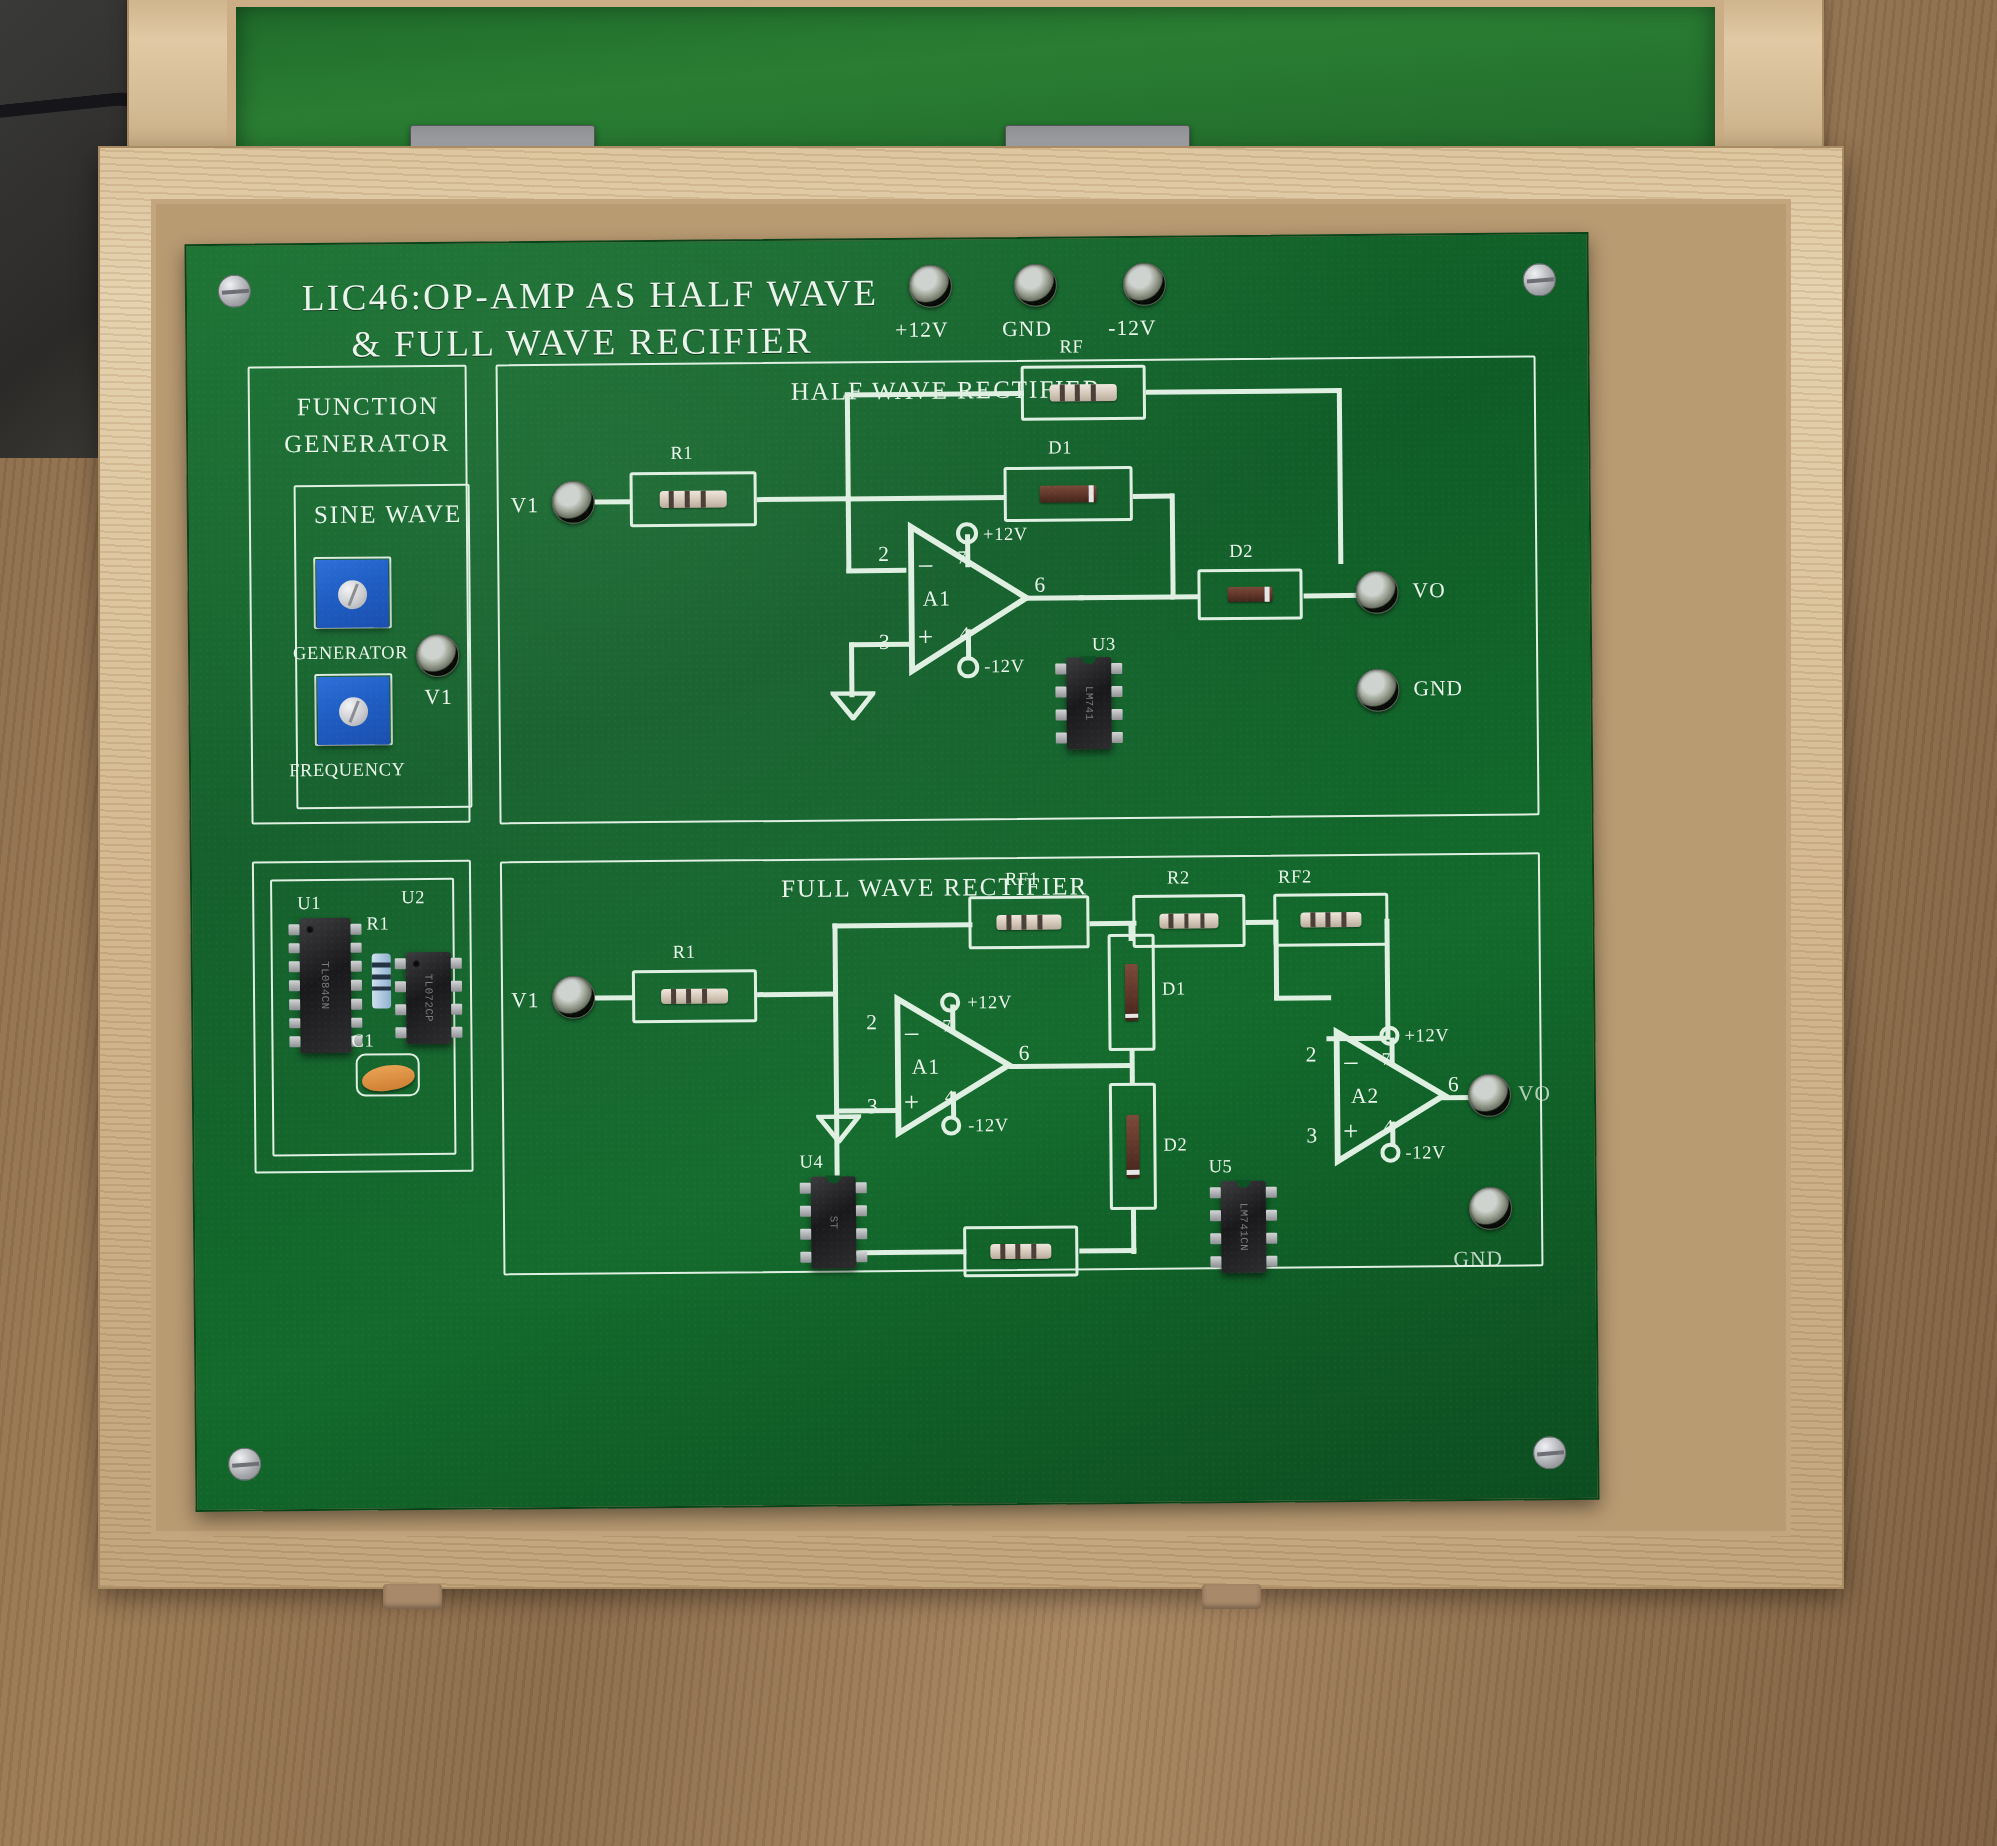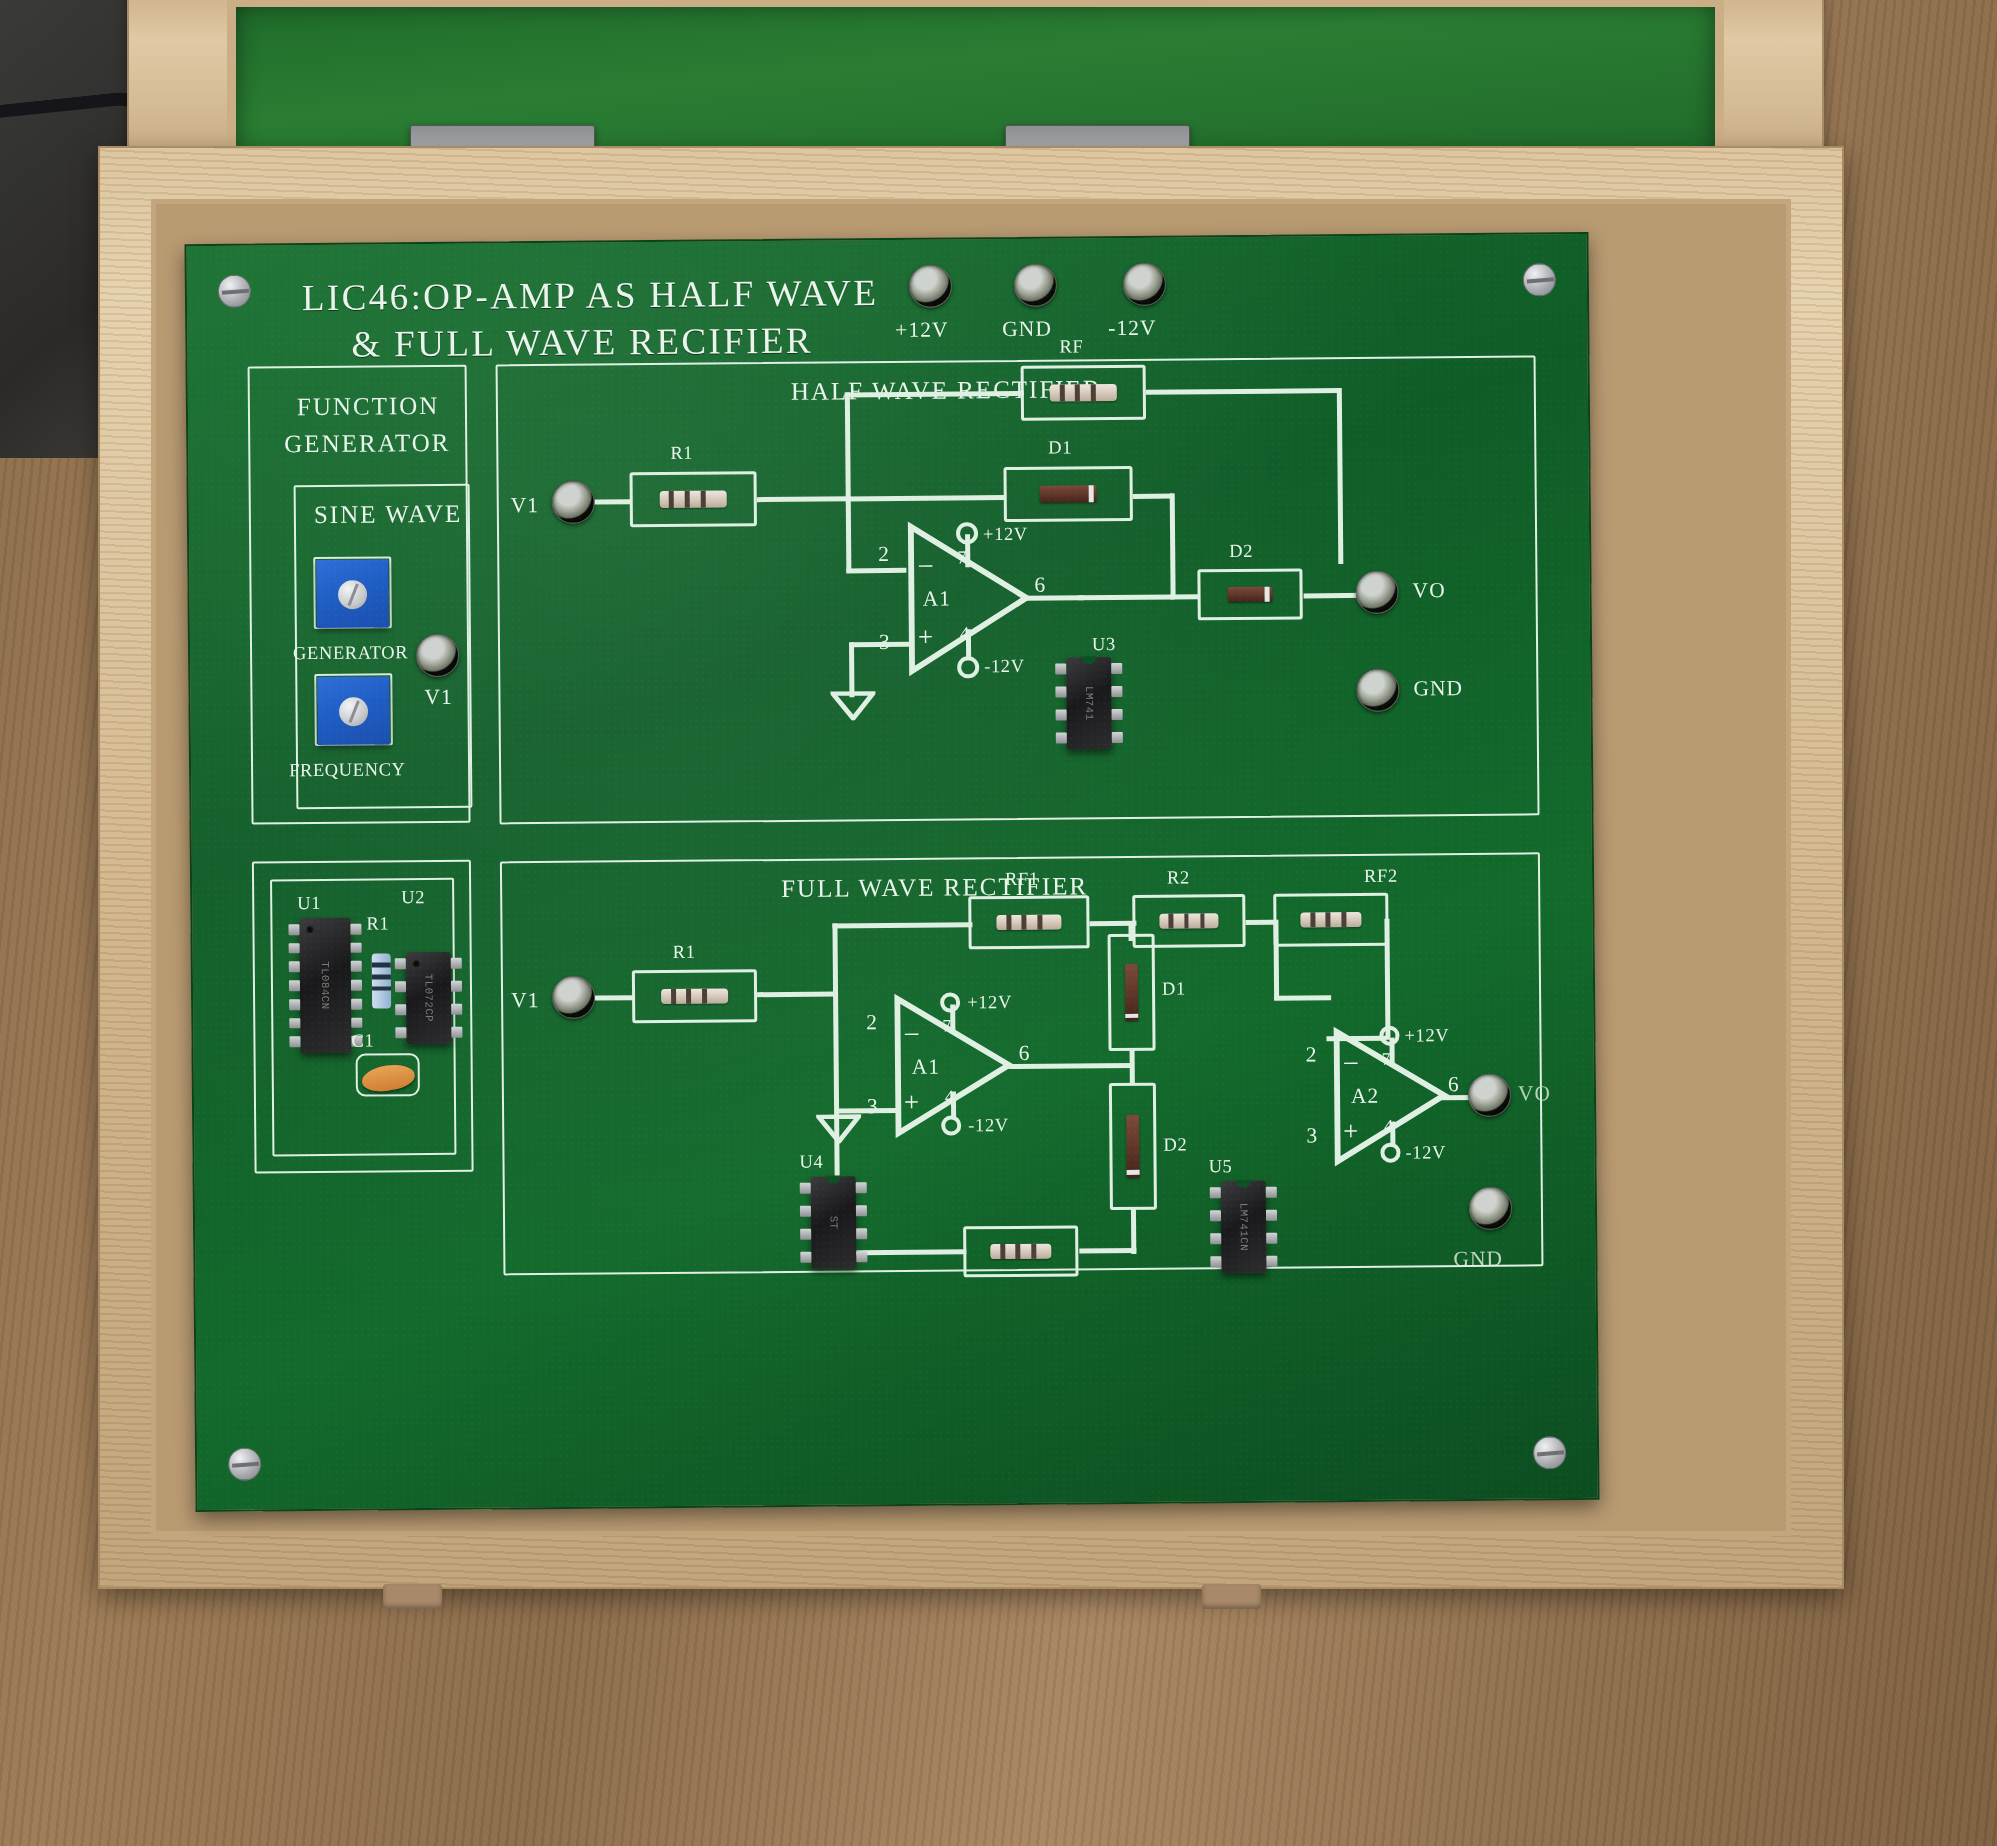--- a/index.html
+++ b/index.html
@@ -516,21 +516,21 @@
         <div class="txt lbl-sm" style="left:975px; top:630px;">R2</div>
         <div class="w wh" style="left:1053px; top:683px; width:31px;"></div>
 
         <div class="comp" style="left:1081px; top:657px; width:115px; height:53px;">
           <div class="res-body">
             <i style="left:9.8px"></i>
               <i style="left:25px"></i>
               <i style="left:41px"></i>
           </div>
         </div>
-        <div class="txt lbl-sm" style="left:1172px; top:630px;">RF2</div>
+        <div class="txt lbl-sm" style="left:1086px; top:630px;">RF2</div>
 
         <div class="w wv" style="left:1081px; top:683px; height:80px;"></div>
         <div class="w wh" style="left:1081px; top:759px; width:57px;"></div>
         <div class="w wv" style="left:1192px; top:683px; height:121px;"></div>
         <div class="w wh" style="left:1133px; top:800px; width:60px;"></div>
 
         <div class="comp vertical" style="left:915px; top:696px; width:47px; height:117px;">
           <div class="diode-body">
               <i></i>
             </div>

